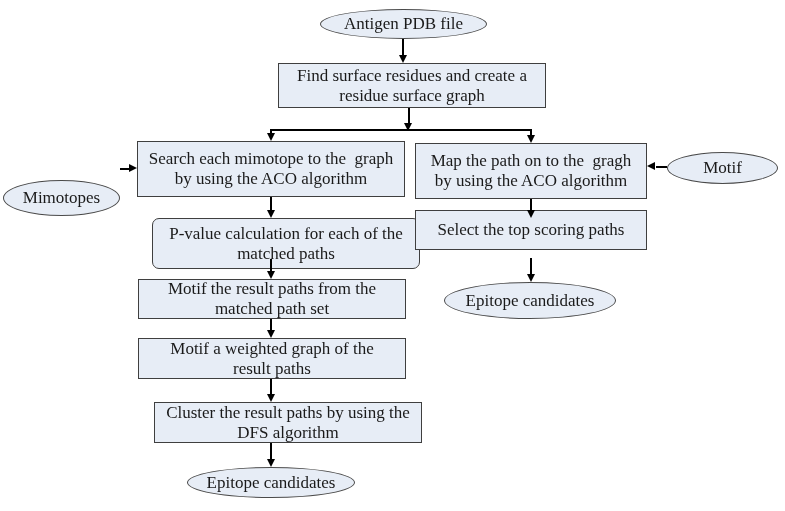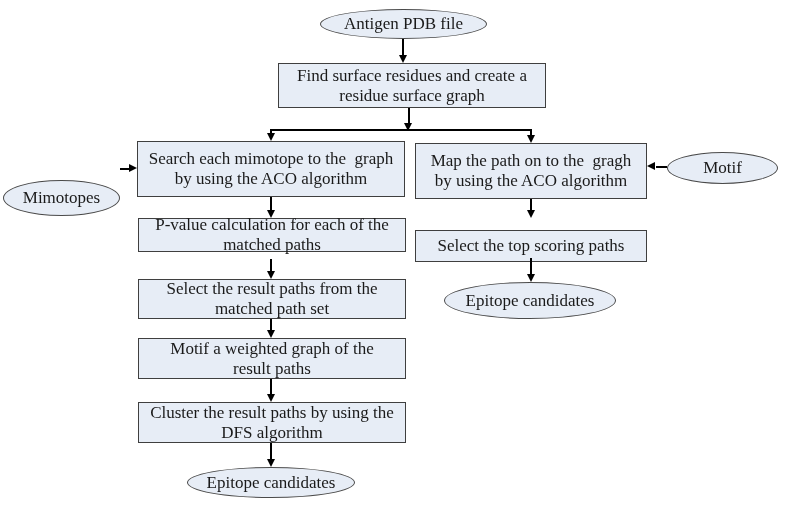--- a/index.html
+++ b/index.html
@@ -55,45 +55,45 @@
 
   <div class="node rect" style="left:415px;top:143px;width:232px;height:56px;">
     <span>Map the path on to the  gragh
 by using the ACO algorithm</span>
   </div>
 
   <div class="node ellipse" style="left:667px;top:152px;width:111px;height:32px;text-align:right;">
     <span>Motif</span>
   </div>
 
-  <div class="node rect" style="left:138px;top:218px;width:268px;height:34px;">
+  <div class="node rect" style="left:152px;top:218px;width:268px;height:51px;border-radius:7px;">
     <span>P-value calculation for each of the
 matched paths</span>
   </div>
 
   <div class="node rect" style="left:138px;top:279px;width:268px;height:40px;">
-    <span>Select the result paths from the
+    <span>Motif the result paths from the
 matched path set</span>
   </div>
 
   <div class="node rect" style="left:138px;top:338px;width:268px;height:41px;">
     <span>Motif a weighted graph of the
 result paths</span>
   </div>
 
-  <div class="node rect" style="left:138px;top:402px;width:268px;height:41px;">
+  <div class="node rect" style="left:154px;top:402px;width:268px;height:41px;">
     <span>Cluster the result paths by using the
 DFS algorithm</span>
   </div>
 
   <div class="node ellipse" style="left:187px;top:467px;width:168px;height:31px;">
     <span>Epitope candidates</span>
   </div>
 
-  <div class="node rect" style="left:415px;top:230px;width:232px;height:32px;">
+  <div class="node rect" style="left:415px;top:210px;width:232px;height:40px;">
     <span>Select the top scoring paths</span>
   </div>
 
   <div class="node ellipse" style="left:444px;top:282px;width:172px;height:37px;">
     <span>Epitope candidates</span>
   </div>
 
   <div class="vl" style="left:402px;top:39px;height:16px;"></div>
   <div class="ah ah-down" style="left:399px;top:55px;"></div>
 

